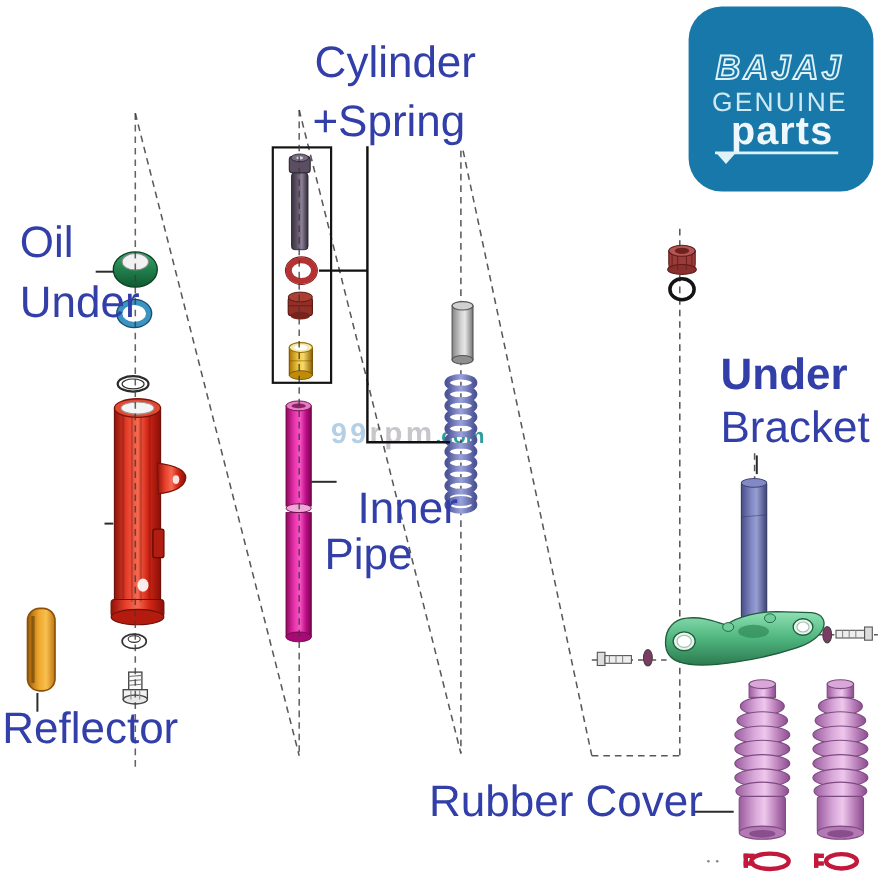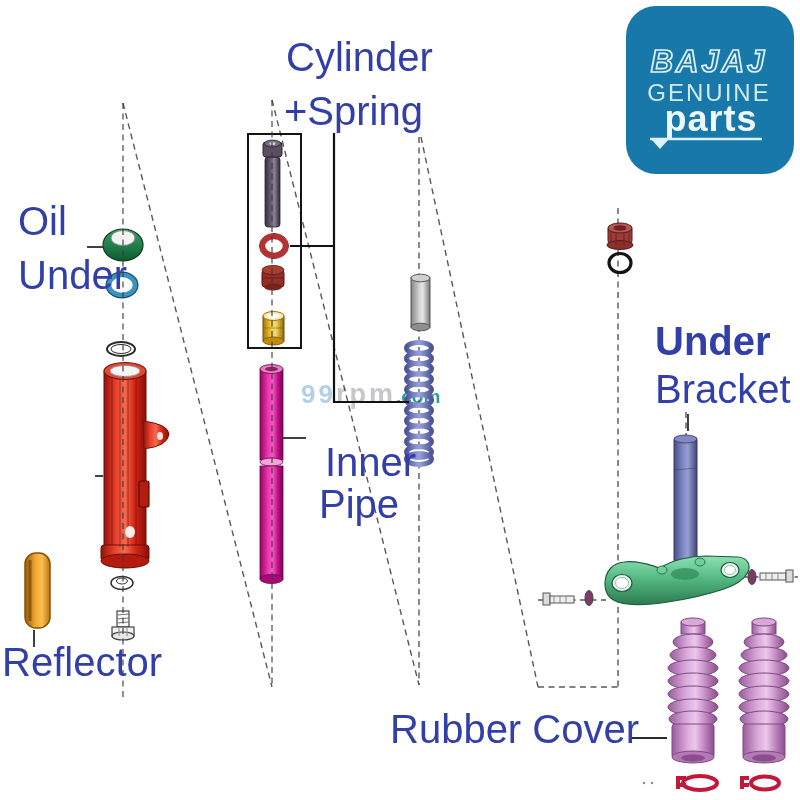--- a/index.html
+++ b/index.html
@@ -330,18 +330,18 @@
       <polygon points="652,140 668,140 660,149" fill="#dff2f8"></polygon>
     </g>
   </svg>
 
   <div class="lbl" style="left:18px;top:200px;">Oil</div>
   <div class="lbl" style="left:18px;top:254px;">Under</div>
   <div class="lbl" style="left:2px;top:641px;">Reflector</div>
   <div class="lbl" style="left:286px;top:36px;">Cylinder</div>
   <div class="lbl" style="left:284px;top:90px;">+Spring</div>
   <div class="lbl" style="left:295px;top:441px;margin-left:30px;">Inner</div>
-  <div class="lbl" style="left:295px;top:483px;margin-left:24px;">Pipe</div>
+  <div class="lbl" style="left:295px;top:483px;">Pipe</div>
   <div class="lbl" style="left:655px;top:320px;font-weight:bold;">Under</div>
   <div class="lbl" style="left:655px;top:368px;">Bracket</div>
   <div class="lbl" style="left:390px;top:708px;">Rubber Cover</div>
 
 </div>
 
 </body></html>

